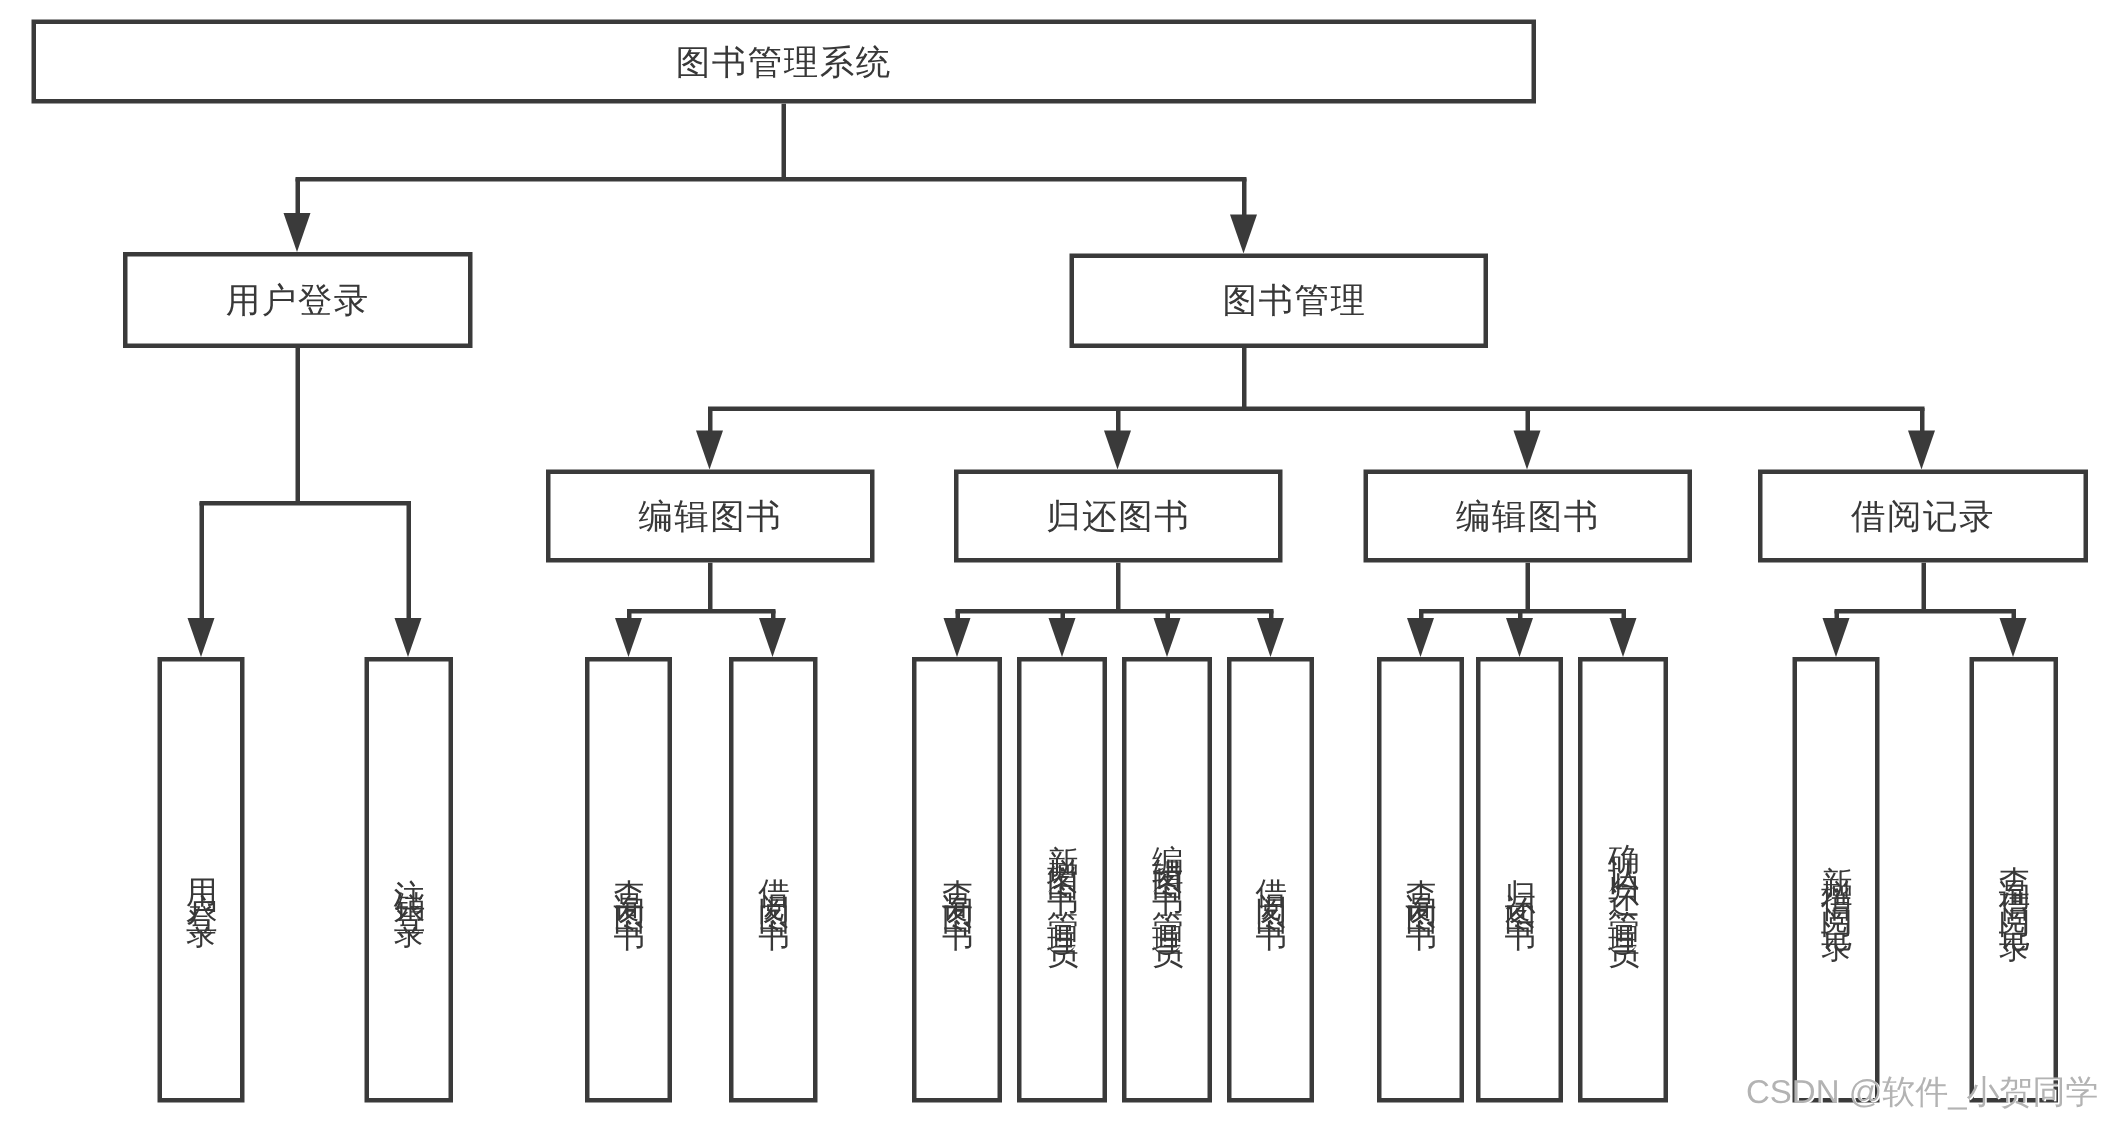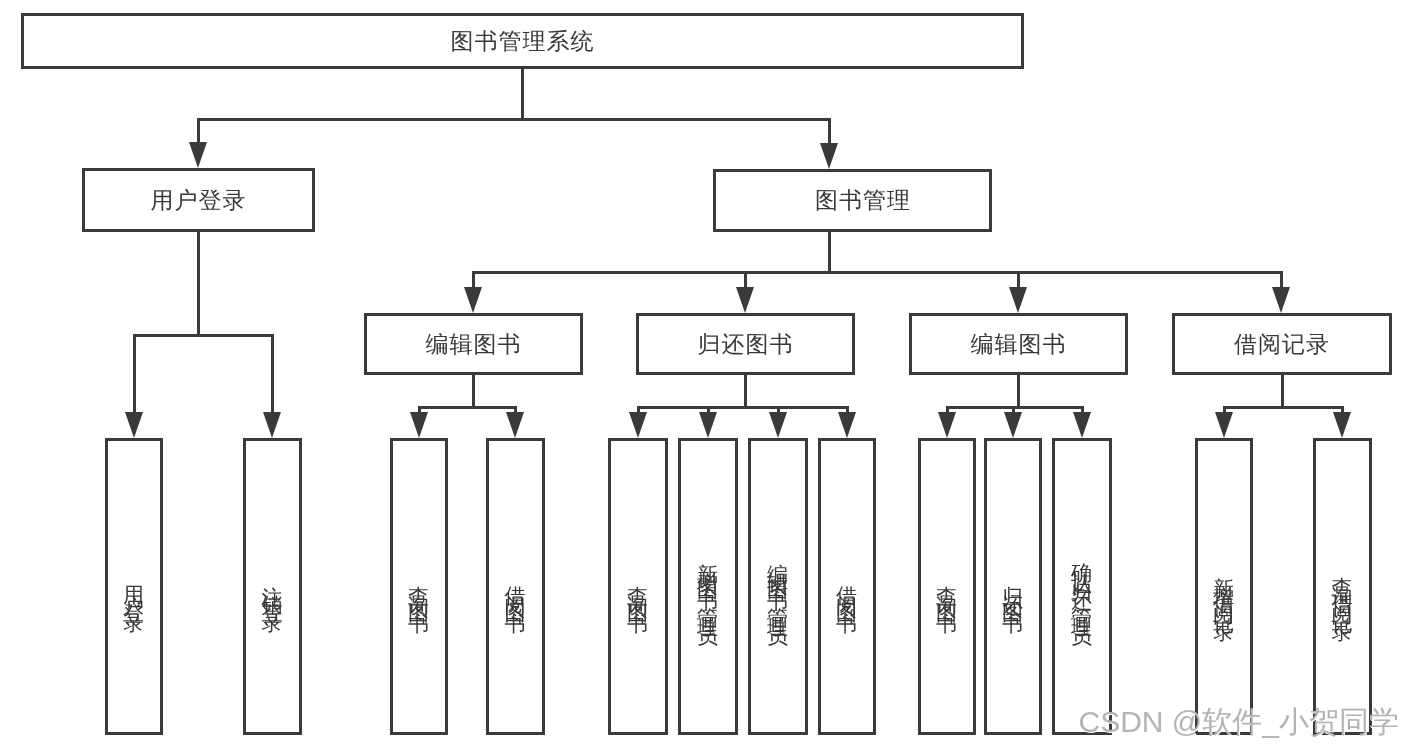--- a/index.html
+++ b/index.html
@@ -47,21 +47,21 @@
     width: 0;
     height: 0;
     border-left: 9px solid transparent;
     border-right: 9px solid transparent;
     border-top: 26px solid var(--line, #3a3a3a);
   }
   .watermark {
     position: absolute;
     right: 6px;
     bottom: 4px;
-    font-size: 30px;
+    font-size: 22px;
     color: var(--watermark, #b3b3b3);
     text-shadow: 1px 1px 0 #ffffff;
     white-space: nowrap;
     z-index: 5;
   }
 </style>
 </head>
 <body>
 
 <div class="canvas">

